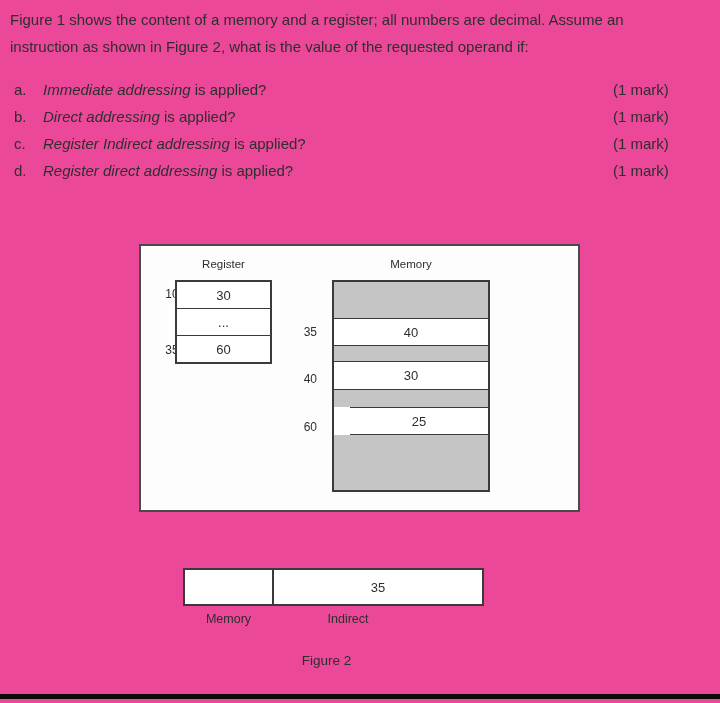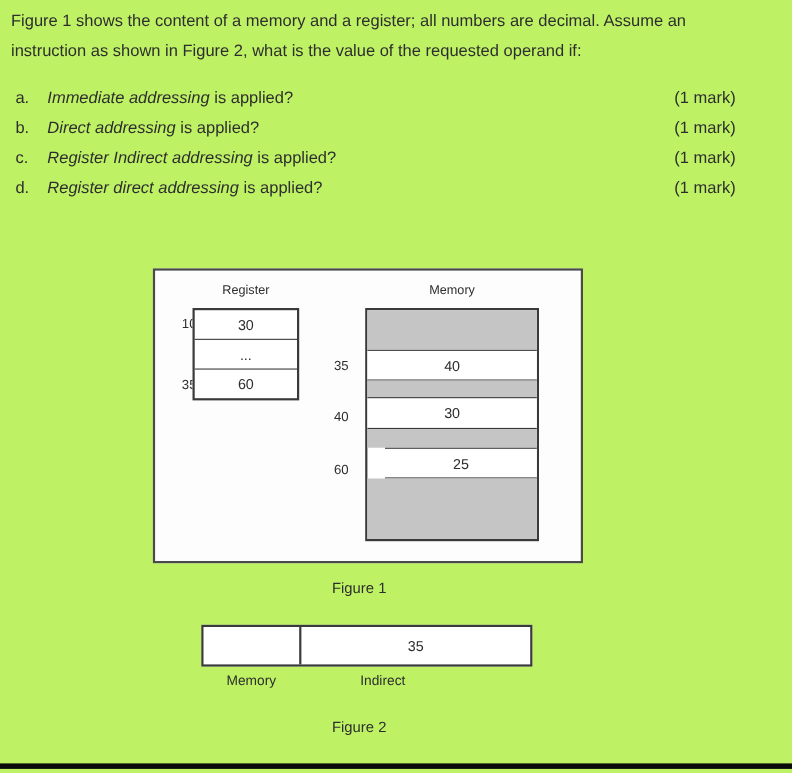--- a/index.html
+++ b/index.html
@@ -4,37 +4,37 @@
 <style>
   * { margin: 0; padding: 0; box-sizing: border-box; }
   html, body { width: 720px; height: 703px; }
   body {
     font-family: "Liberation Sans", sans-serif;
     background: #fdfdfd;
     color: #2e2e2e;
     position: relative;
     overflow: hidden;
   }
-  .page { position: absolute; inset: 0; background: #bef264; }
+  .page { position: absolute; inset: 0; background: #ec4899; }
 
   
   .intro { position: absolute; left: 10px; top: 6px; width: 702px;
            font-size: 15px; line-height: 27px; }
   .intro div { white-space: nowrap; }
 
   
   .qlist { position: absolute; left: 0; top: 76px; width: 720px; }
   .q-item { position: relative; height: 27px; line-height: 27px; font-size: 15px; }
   .q-marker { position: absolute; left: 14px; }
   .q-text { position: absolute; left: 43px; }
   .q-mode { font-style: italic; }
   .q-marks { position: absolute; left: 613px; }
 
   
-  .fig1-box { position: absolute; left: 139px; top: 244px; width: 391px; height: 268px;
+  .fig1-box { position: absolute; left: 139px; top: 244px; width: 441px; height: 268px;
               border: 2px solid #4a4a4a; background: #fdfdfd; }
 
   .tbl-title { position: absolute; font-size: 11.5px; text-align: center; color: #2e2e2e; }
   .reg-title { left: 34px; top: 12px; width: 97px; }
   .mem-title { left: 191px; top: 12px; width: 158px; }
 
   
   .reg-table { position: absolute; left: 34px; top: 34px; width: 97px; height: 84px;
                border: 2px solid #3a3a3a; display: flex; flex-direction: column; background: #fff; }
   .reg-row { flex: 1; display: flex; align-items: center; justify-content: center;
@@ -138,21 +138,20 @@
       <div class="m-row m-gray  m-row-0"></div>
       <div class="m-row m-white m-row-1">40</div>
       <div class="m-row m-gray  m-row-2"></div>
       <div class="m-row m-white m-row-3">30</div>
       <div class="m-row m-gray  m-row-4"></div>
       <div class="m-row m-white m-row-5">25</div>
       <div class="m-row m-gray  m-row-6"></div>
     </div>
   </div>
 
-  <div class="caption fig1-caption">Figure 1</div>
 
   <div class="fig2-box">
     <div class="f2-opcode-cell"></div>
     <div class="f2-address-cell">35</div>
   </div>
   <div class="f2-label f2-opcode-label">Memory</div>
   <div class="f2-label f2-address-label">Indirect</div>
 
   <div class="caption fig2-caption">Figure 2</div>
 

